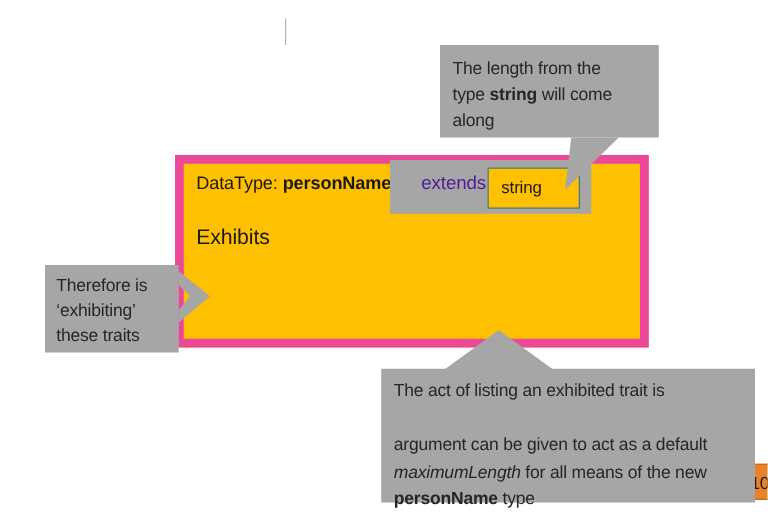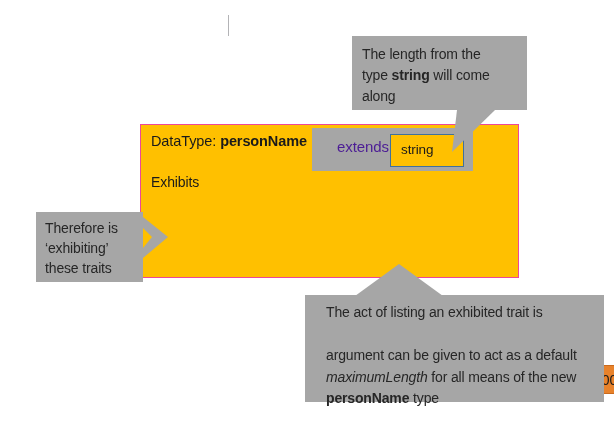--- a/index.html
+++ b/index.html
@@ -34,40 +34,40 @@
   }
 
   
   .datatype-panel {
     position: absolute;
     left: 140px;
     top: 124px;
     width: 379px;
     height: 154px;
     background: #FFC000;
-    border: 1px solid #ec4899;
+    border: 7px solid #ec4899;
     box-sizing: border-box;
   }
 
   .dt-title {
     position: absolute;
     left: 10px;
     top: 8px;
     font-size: 14.5px;
     color: #1a1a1a;
     white-space: nowrap;
     letter-spacing: -0.1px;
   }
   .dt-title b { font-weight: 700; }
 
   .dt-exhibits {
     position: absolute;
     left: 10px;
     top: 49px;
-    font-size: 14px;
+    font-size: 17px;
     color: #1a1a1a;
     letter-spacing: -0.1px;
   }
 
   
   .extends-block {
     position: absolute;
     left: 312px;
     top: 128px;
     width: 161px;
@@ -162,21 +162,21 @@
     height: 70px;
   }
   .callout-left .text { line-height: 20px; top: 6px; left: 9px; }
 
   .callout-bottom {
     left: 305px;
     top: 295px;
     width: 299px;
     height: 107px;
   }
-  .callout-bottom .text { line-height: 21.5px; top: 7px; left: 21px; }
+  .callout-bottom .text { line-height: 21.5px; top: 7px; left: 10px; }
 
   
   .tails {
     position: absolute;
     left: 0; top: 0;
     width: 614px;
     height: 421px;
     pointer-events: none;
   }
 </style>

